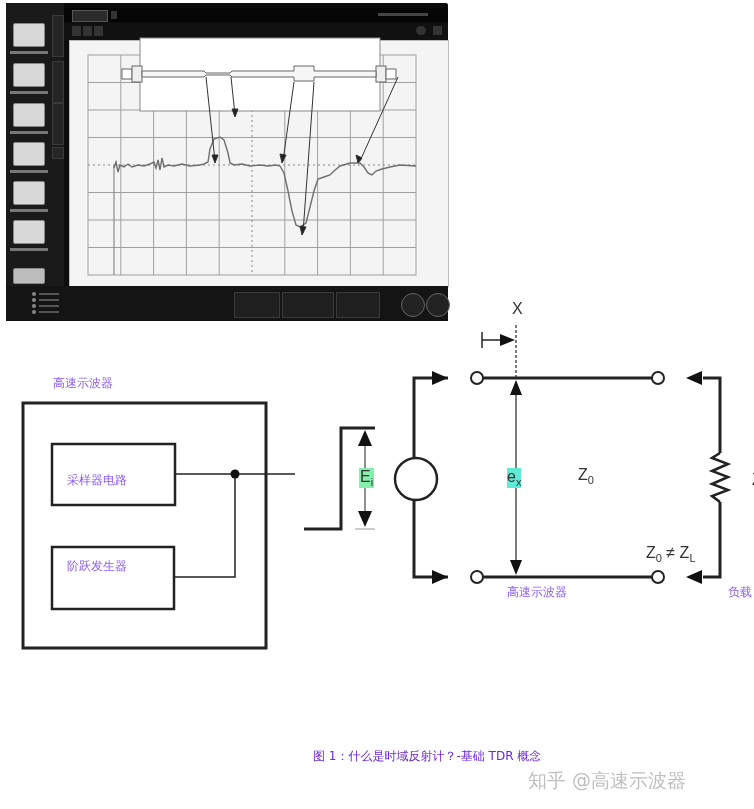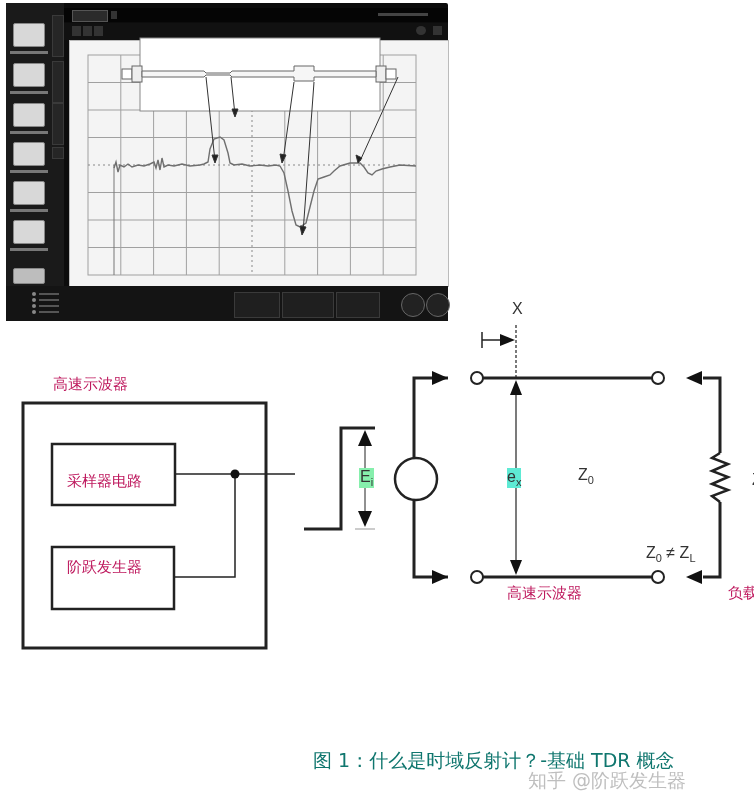--- a/index.html
+++ b/index.html
@@ -20,28 +20,28 @@
   #scope .tool { position:absolute; top:3px; width:9px; height:10px; background:#333; }
   #scope .plot { position:absolute; left:63px; top:37px; width:378px; height:245px; background:#f4f4f4; border:1px solid #bbb; }
   #scope .statusbar { position:absolute; left:0; top:283px; width:442px; height:35px; background:#141414; }
   #scope .stat { position:absolute; top:6px; height:24px; background:#1f1f1f; border:1px solid #3a3a3a; }
   #scope .round { position:absolute; top:7px; width:22px; height:22px; border-radius:50%; border:1px solid #666; background:#222; }
   #scope .legend-dot { position:absolute; left:26px; width:4px; height:4px; border-radius:50%; background:#888; }
   #scope .legend-line { position:absolute; left:33px; width:20px; height:2px; background:#555; }
 
   
   #schematic { position:absolute; left:0; top:290px; width:754px; height:380px; }
-  .cn { position:absolute; font-size:15px; color:#be185d; white-space:nowrap;
+  .cn { position:absolute; font-size:12px; color:#8b5cf6; white-space:nowrap;
         font-family:"DejaVu Sans",sans-serif; }
   .sym { position:absolute; font-size:16px; color:#333; white-space:nowrap;
          font-family:"Liberation Sans","DejaVu Sans",sans-serif; }
   .sym sub { font-size:11px; vertical-align:-4px; }
 
   
-  #caption { position:absolute; left:313px; top:748px; font-size:19px; color:#0f766e; white-space:nowrap; }
+  #caption { position:absolute; left:313px; top:748px; font-size:12px; color:#6d28d9; white-space:nowrap; }
   #watermark { position:absolute; left:528px; top:768px; font-size:19px; color:#b8b8b8; white-space:nowrap; opacity:0.9; }
 </style>
 </head>
 <body>
 
 <div id="scope">
   <div class="left-rail">
     <div class="btn" style="top:20px"></div>
     <div class="btn-cap" style="top:48px"></div>
     <div class="btn" style="top:60px"></div>
@@ -209,13 +209,13 @@
   <div class="sym" style="left:512px;top:10px">X</div>
   <div class="sym" style="left:507px;top:178px;background:#5eead4"><span>e</span><sub>x</sub></div>
   <div class="sym" style="left:578px;top:176px"><span>Z</span><sub>0</sub></div>
   <div class="sym" style="left:752px;top:181px"><span>Z</span><sub>L</sub></div>
   <div class="sym" style="left:646px;top:254px"><span>Z</span><sub>0</sub> <span>≠</span> <span>Z</span><sub>L</sub></div>
   <div class="cn" style="left:507px;top:294px">高速示波器</div>
   <div class="cn" style="left:728px;top:294px">负载</div>
 </div>
 
 <div id="caption">图 1：什么是时域反射计？-基础 TDR 概念</div>
-<div id="watermark">知乎 @阶跃发生器</div>
+<div id="watermark">知乎 @高速示波器</div>
 
 </body></html>

